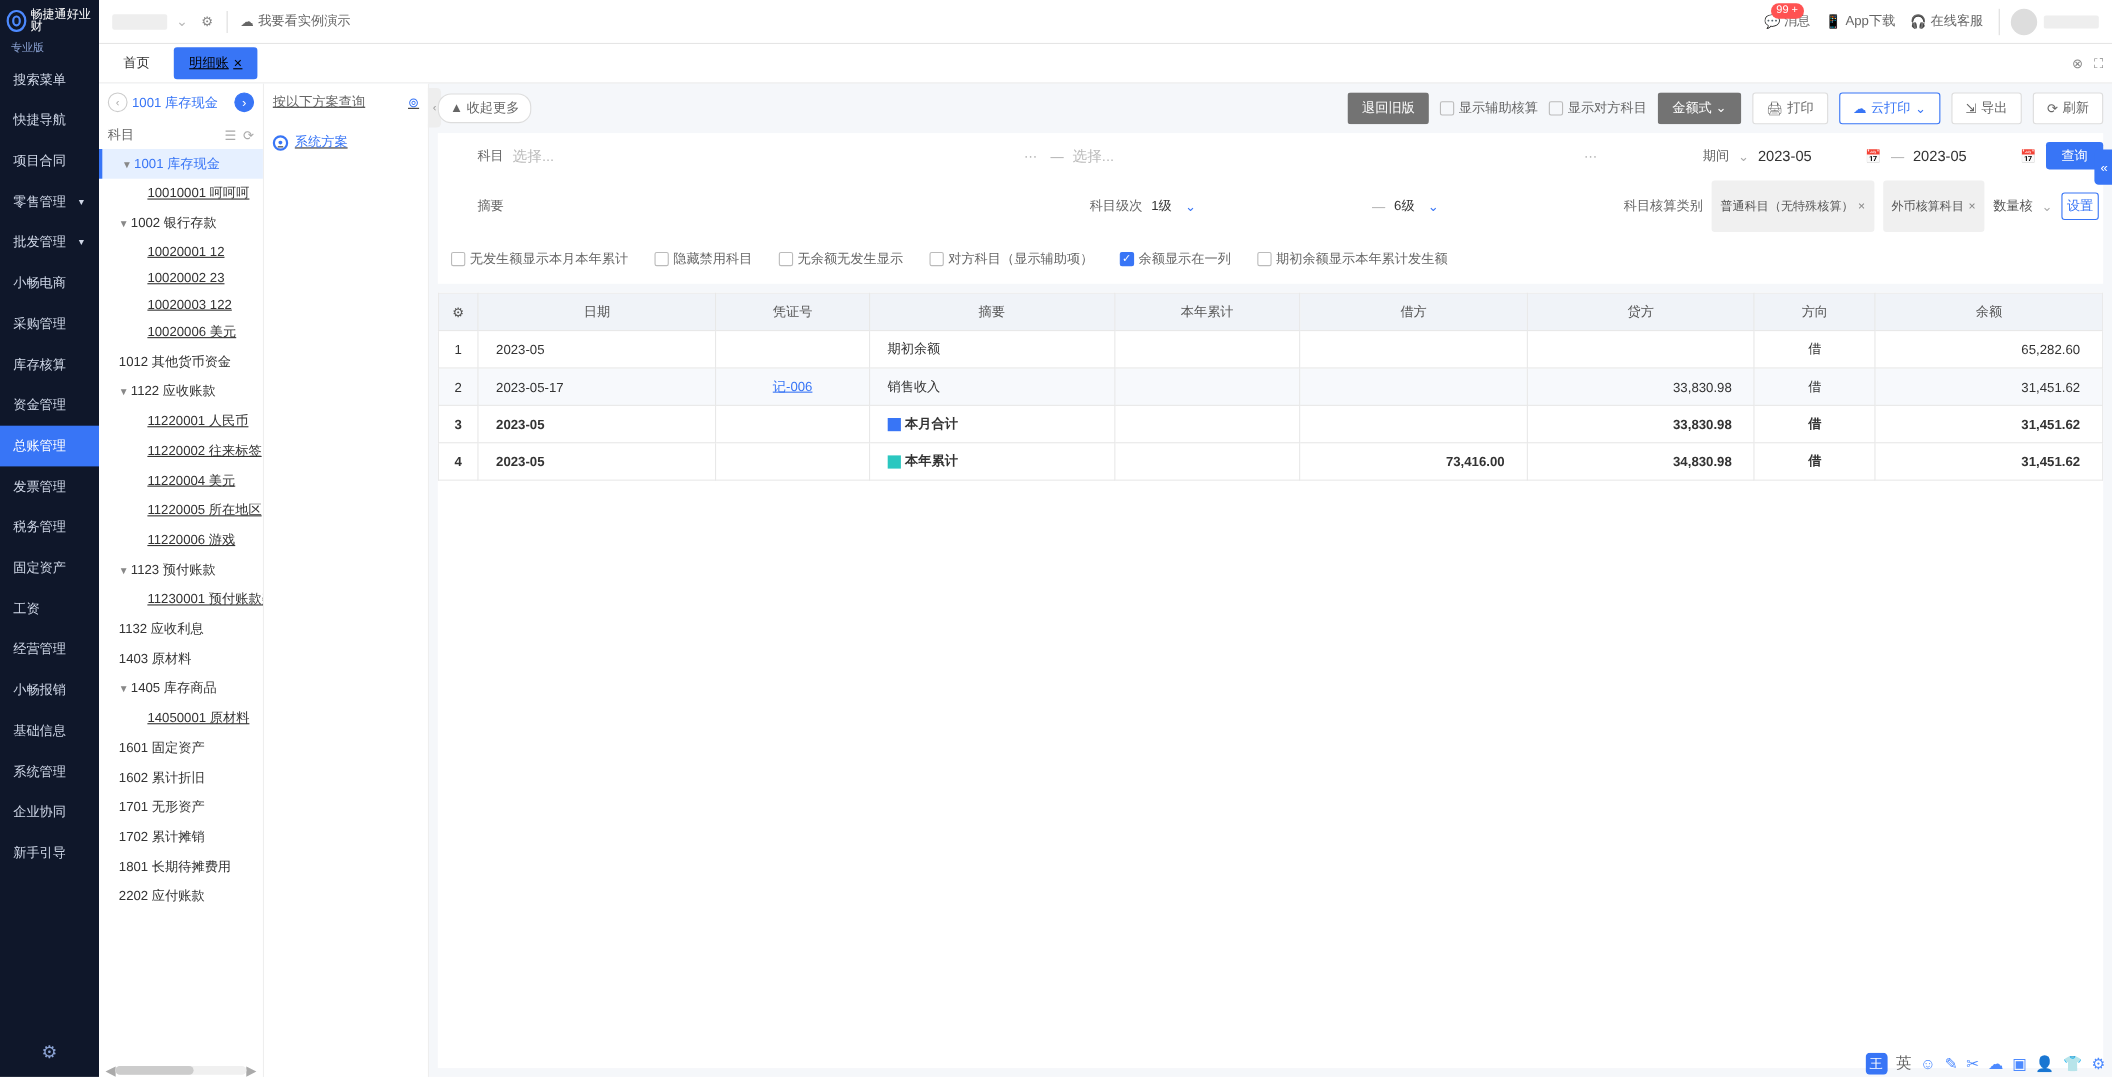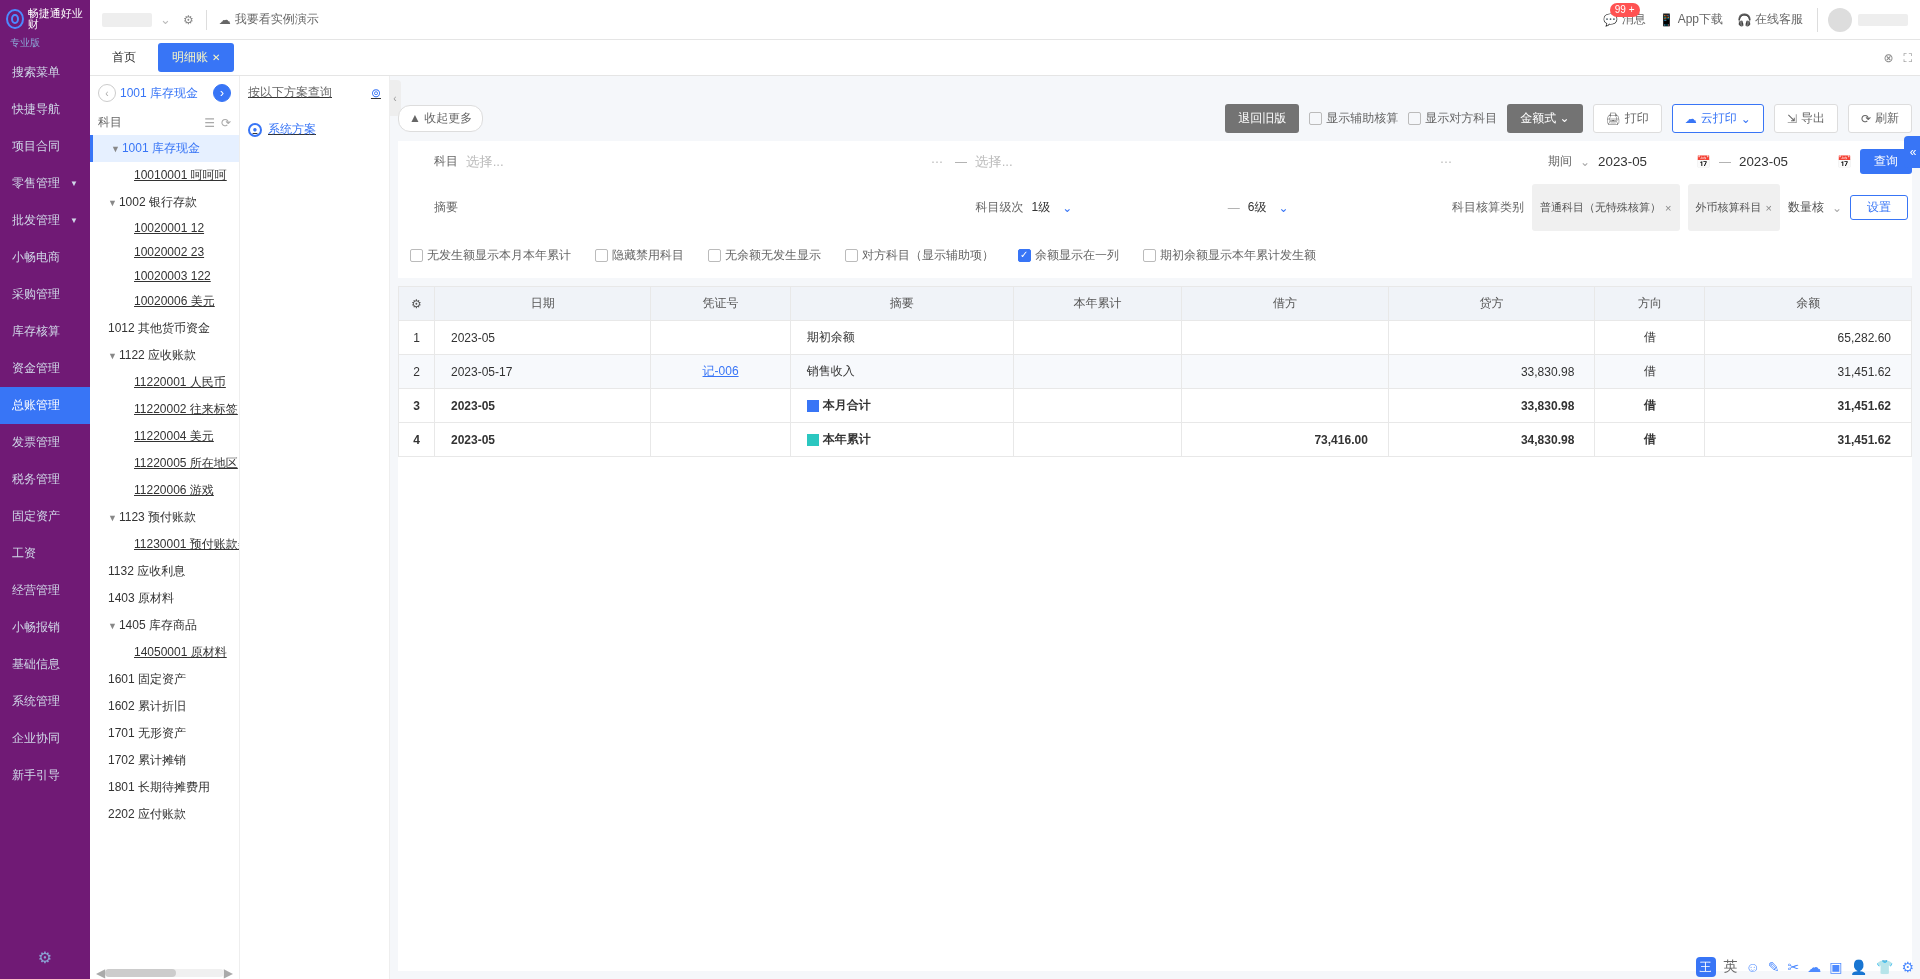--- a/index.html
+++ b/index.html
@@ -1,20 +1,20 @@
 <!DOCTYPE html>
 <html><head>
   <meta charset="utf-8">
   <style>
     * { margin: 0; padding: 0; box-sizing: border-box; }
     body { font-family: "Microsoft YaHei", sans-serif; font-size: 12px; color: #333; background: #fff; overflow: hidden; }
     .app { display: flex; height: 100vh; }
     
     
-    .sidebar { width: 90px; background: #701a75; color: #fff; display: flex; flex-direction: column; }
+    .sidebar { width: 90px; background: #0f172a; color: #fff; display: flex; flex-direction: column; }
     .logo-area { padding: 8px 6px; display: flex; align-items: center; gap: 4px; }
     .logo-icon { width: 20px; height: 20px; border: 2px solid #4d8aff; border-radius: 50%; position: relative; }
     .logo-icon::after { content: ''; position: absolute; top: 3px; left: 3px; right: 3px; bottom: 3px; border: 2px solid #4d8aff; border-radius: 50%; }
     .logo-text { font-size: 11px; line-height: 1; }
     .sidebar-version { font-size: 10px; color: #8ba3d4; padding-left: 10px; margin-top: -2px; margin-bottom: 4px; }
     .nav-list { flex: 1; overflow-y: auto; }
     .nav-item { padding: 10px 12px; color: #d0d8e8; cursor: pointer; display: flex; justify-content: space-between; align-items: center; font-size: 12px; }
     .nav-item.active { background: #3875f6; color: #fff; }
     .nav-item .caret { font-size: 8px; }
     .sidebar-footer { padding: 12px; text-align: center; color: #8ba3d4; }
@@ -34,21 +34,21 @@
     .topbar-actions { display: flex; align-items: center; gap: 14px; color: #666; font-size: 12px; }
     .topbar-action { display: flex; align-items: center; gap: 3px; cursor: pointer; position: relative; }
     .badge { position: absolute; top: -8px; left: 6px; background: #ff5252; color: #fff; border-radius: 8px; padding: 0 5px; font-size: 10px; line-height: 14px; }
     .avatar-area { display: flex; align-items: center; gap: 6px; border-left: 1px solid #ddd; padding-left: 10px; }
     .avatar { width: 24px; height: 24px; border-radius: 50%; background: #ddd; }
     .username-blur { width: 50px; height: 12px; background: #eee; border-radius: 2px; }
     
     
     .tabbar { height: 36px; display: flex; align-items: center; padding: 0 8px; gap: 8px; background: #fff; border-bottom: 1px solid #e5e5e5; position: relative; }
     .tab { padding: 6px 14px; color: #333; cursor: pointer; border-radius: 3px; display: flex; align-items: center; gap: 4px; }
-    .tab.active { background: #3875f6; color: #fef9c3; }
+    .tab.active { background: #3875f6; color: #000000; text-decoration: underline; }
     .tab-close { font-size: 10px; }
     .tabbar-actions { position: absolute; right: 8px; display: flex; gap: 10px; color: #888; }
     
     
     .content { flex: 1; display: flex; min-height: 0; background: #f5f7fa; position: relative; }
     
     
     .tree-panel { width: 150px; background: #fff; display: flex; flex-direction: column; border-right: 1px solid #eee; }
     .tree-header { padding: 8px; display: flex; align-items: center; gap: 4px; }
     .tree-header .circ { width: 18px; height: 18px; border: 1px solid #ccc; border-radius: 50%; display: flex; align-items: center; justify-content: center; font-size: 10px; color: #aaa; }
@@ -73,40 +73,40 @@
     .filter-left .title { color: #666; display: flex; align-items: center; justify-content: space-between; padding-bottom: 8px; }
     .scheme-gear { color: #3875f6; }
     .scheme { margin-top: 12px; color: #3875f6; display: flex; align-items: center; gap: 6px; }
     .scheme .dot { width: 14px; height: 14px; border-radius: 50%; border: 2px solid #3875f6; display: flex; align-items: center; justify-content: center; font-size: 8px; }
     
     
     .right-area { flex: 1; display: flex; flex-direction: column; min-width: 0; padding: 8px; gap: 8px; position: relative; }
     .right-side-tab { position: absolute; right: -2px; top: 60px; width: 18px; height: 32px; background: #3875f6; border-radius: 4px 0 0 4px; color:#fff; display: flex; align-items: center; justify-content: center; font-size: 12px; }
     
     
-    .mini-toolbar { display: flex; align-items: center; gap: 10px; margin-top: 20px; }
+    .mini-toolbar { display: flex; align-items: center; gap: 10px; }
     .collapse-btn { background: #fff; border: 1px solid #ddd; padding: 4px 10px; border-radius: 12px; color: #666; cursor: pointer; }
     .mini-spacer { flex: 1; }
     .btn { padding: 5px 12px; border-radius: 3px; cursor: pointer; border: 1px solid transparent; font-size: 12px; }
     .btn-primary { background: #737373; color: #fff; }
     .btn-ghost { background: #fff; color: #666; border-color: #ddd; display: inline-flex; align-items: center; gap: 4px; }
     .chk-label { display: flex; align-items: center; gap: 4px; color: #666; }
     .chkbox { width: 13px; height: 13px; border: 1px solid #bbb; border-radius: 2px; display: inline-block; }
     
     
     .filter-grid { background: #fff; padding: 6px 0; display: flex; flex-direction: column; gap: 6px; }
     .filter-row { display: flex; align-items: center; gap: 8px; padding: 2px 0; }
     .f-label { width: 60px; text-align: right; color: #666; }
     .f-inp { border: none; border-bottom: 1px solid transparent; outline: none; flex: 1; min-width: 40px; padding: 4px 0; color: #888; }
     .f-inp::placeholder { color: #bbb; }
     .f-dots { color: #bbb; cursor: pointer; padding: 0 4px; }
     .f-dash { color: #aaa; }
     .cal-icon { color: #3875f6; }
     .btn-query { background: #3875f6; color: #fff; padding: 4px 14px; border-radius: 3px; cursor: pointer; }
-    .btn-settings { background: #fff; border: 1px solid #3875f6; color: #3875f6; padding: 3px 16px; border-radius: 3px; cursor: pointer; }
+    .btn-settings { background: #fff; border: 1px solid #3875f6; color: #3875f6; padding: 3px 4px; border-radius: 3px; cursor: pointer; }
     .tag-pill { background: #f0f0f0; padding: 16px 8px; border-radius: 3px; display: flex; align-items: center; gap: 4px; font-size: 11px; color: #555; }
     .tag-pill .x { color: #888; cursor: pointer; }
     
     .checks-row { display: flex; align-items: center; gap: 24px; padding: 8px 12px; }
     .chkbox.checked { background: #3875f6; border-color: #3875f6; position: relative; }
     .chkbox.checked::after { content: '✓'; color: #fff; position: absolute; font-size: 10px; top: -1px; left: 1px; }
     
     
     .table-wrap { flex: 1; background: #fff; overflow: auto; }
     table { width: 100%; border-collapse: collapse; }

